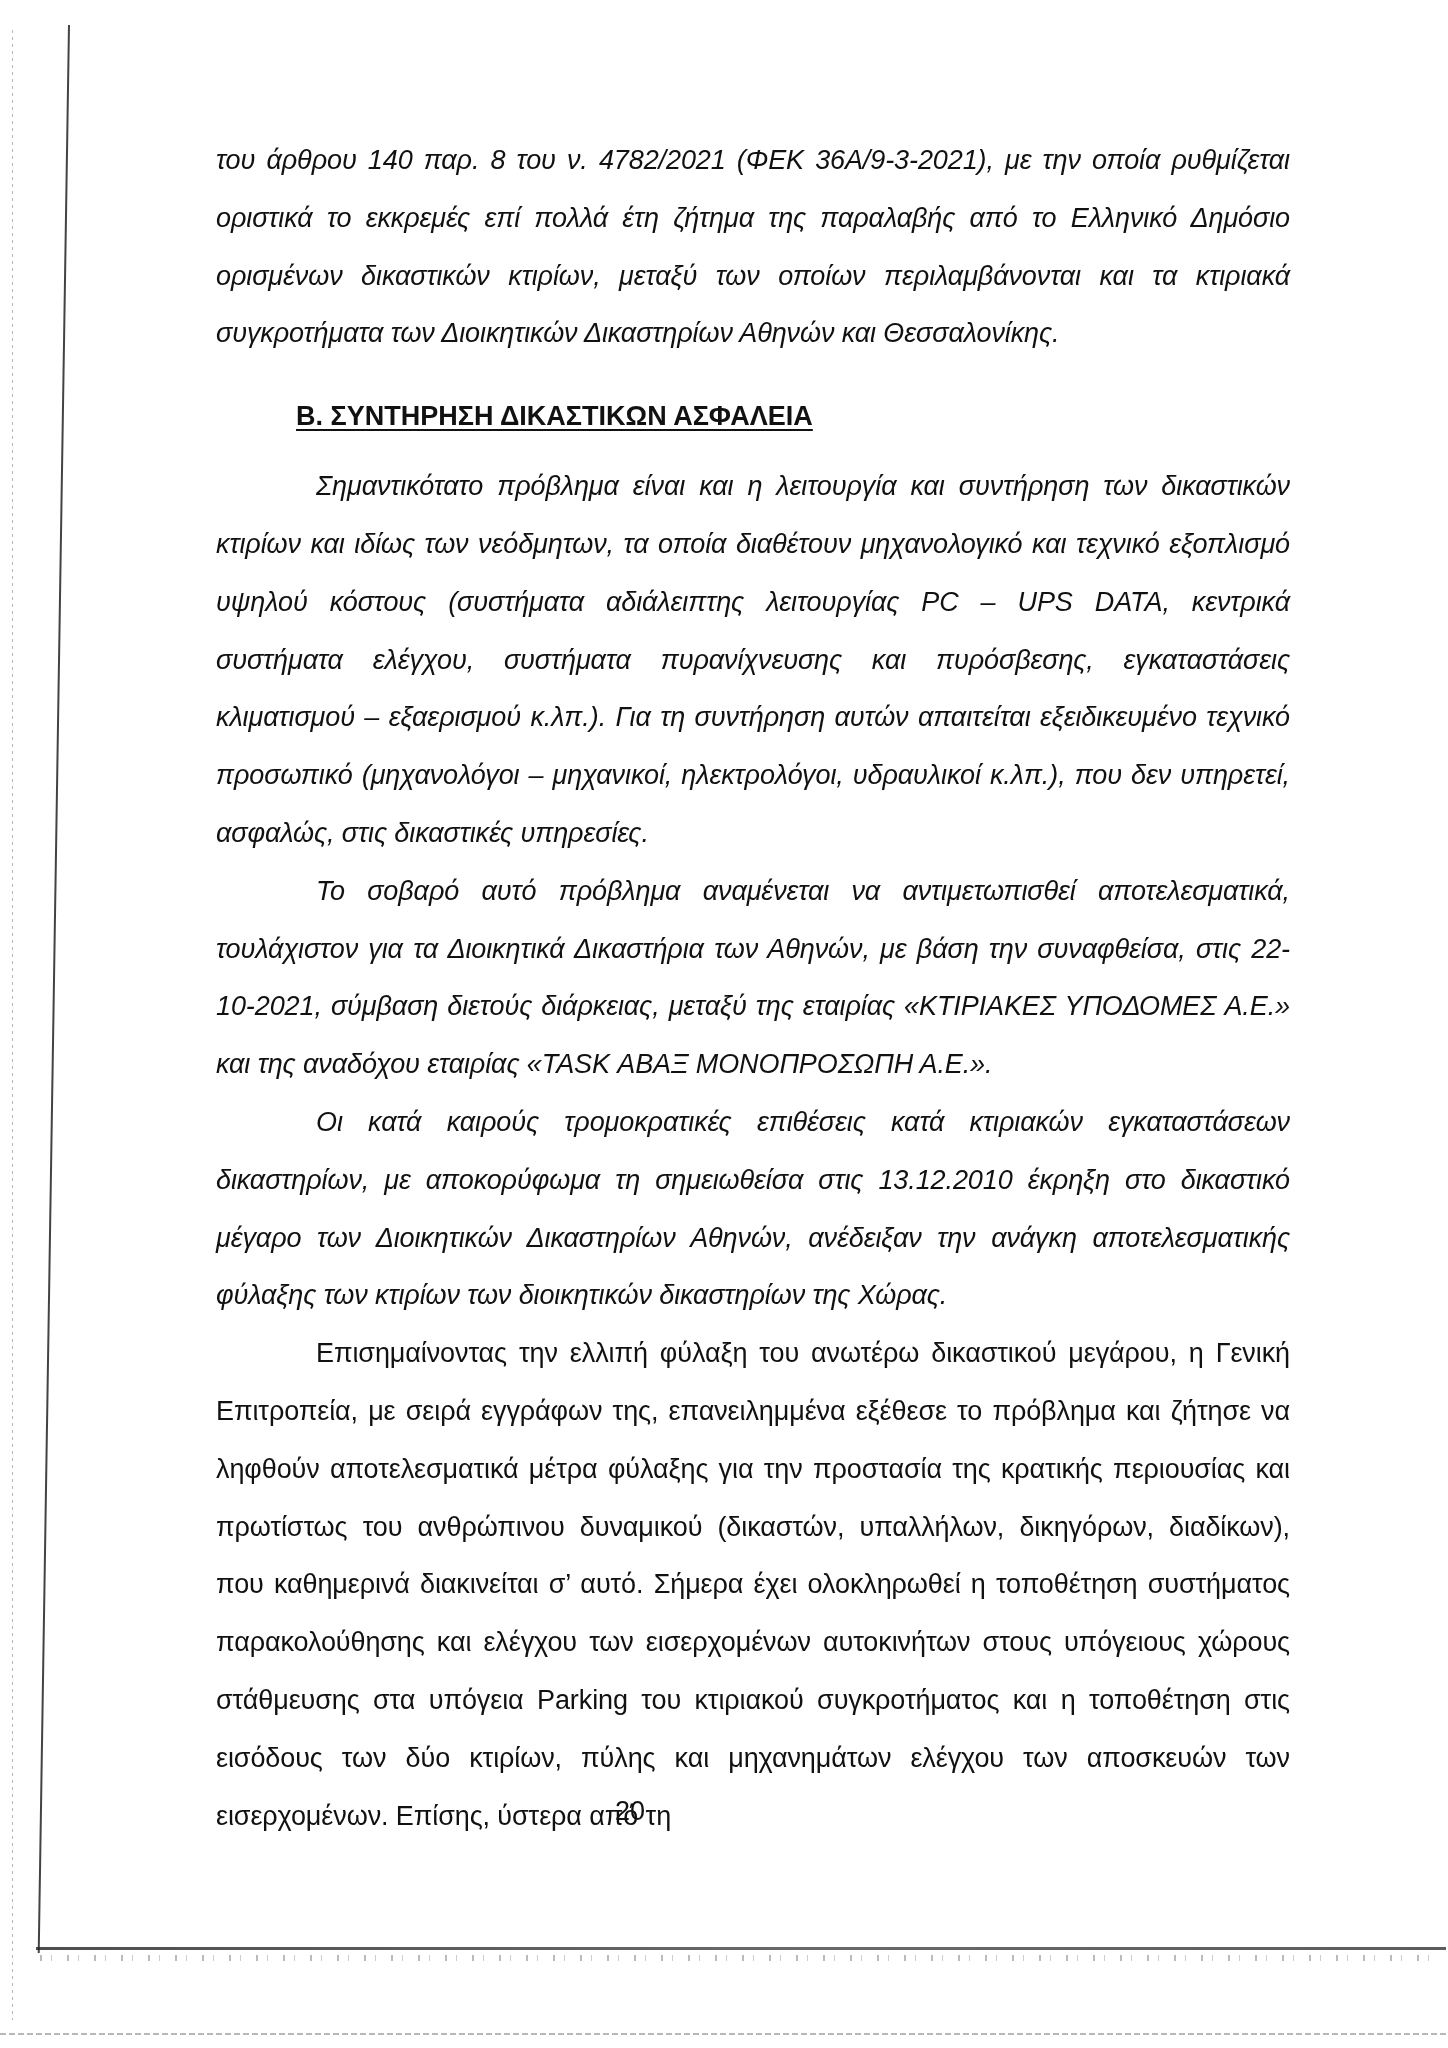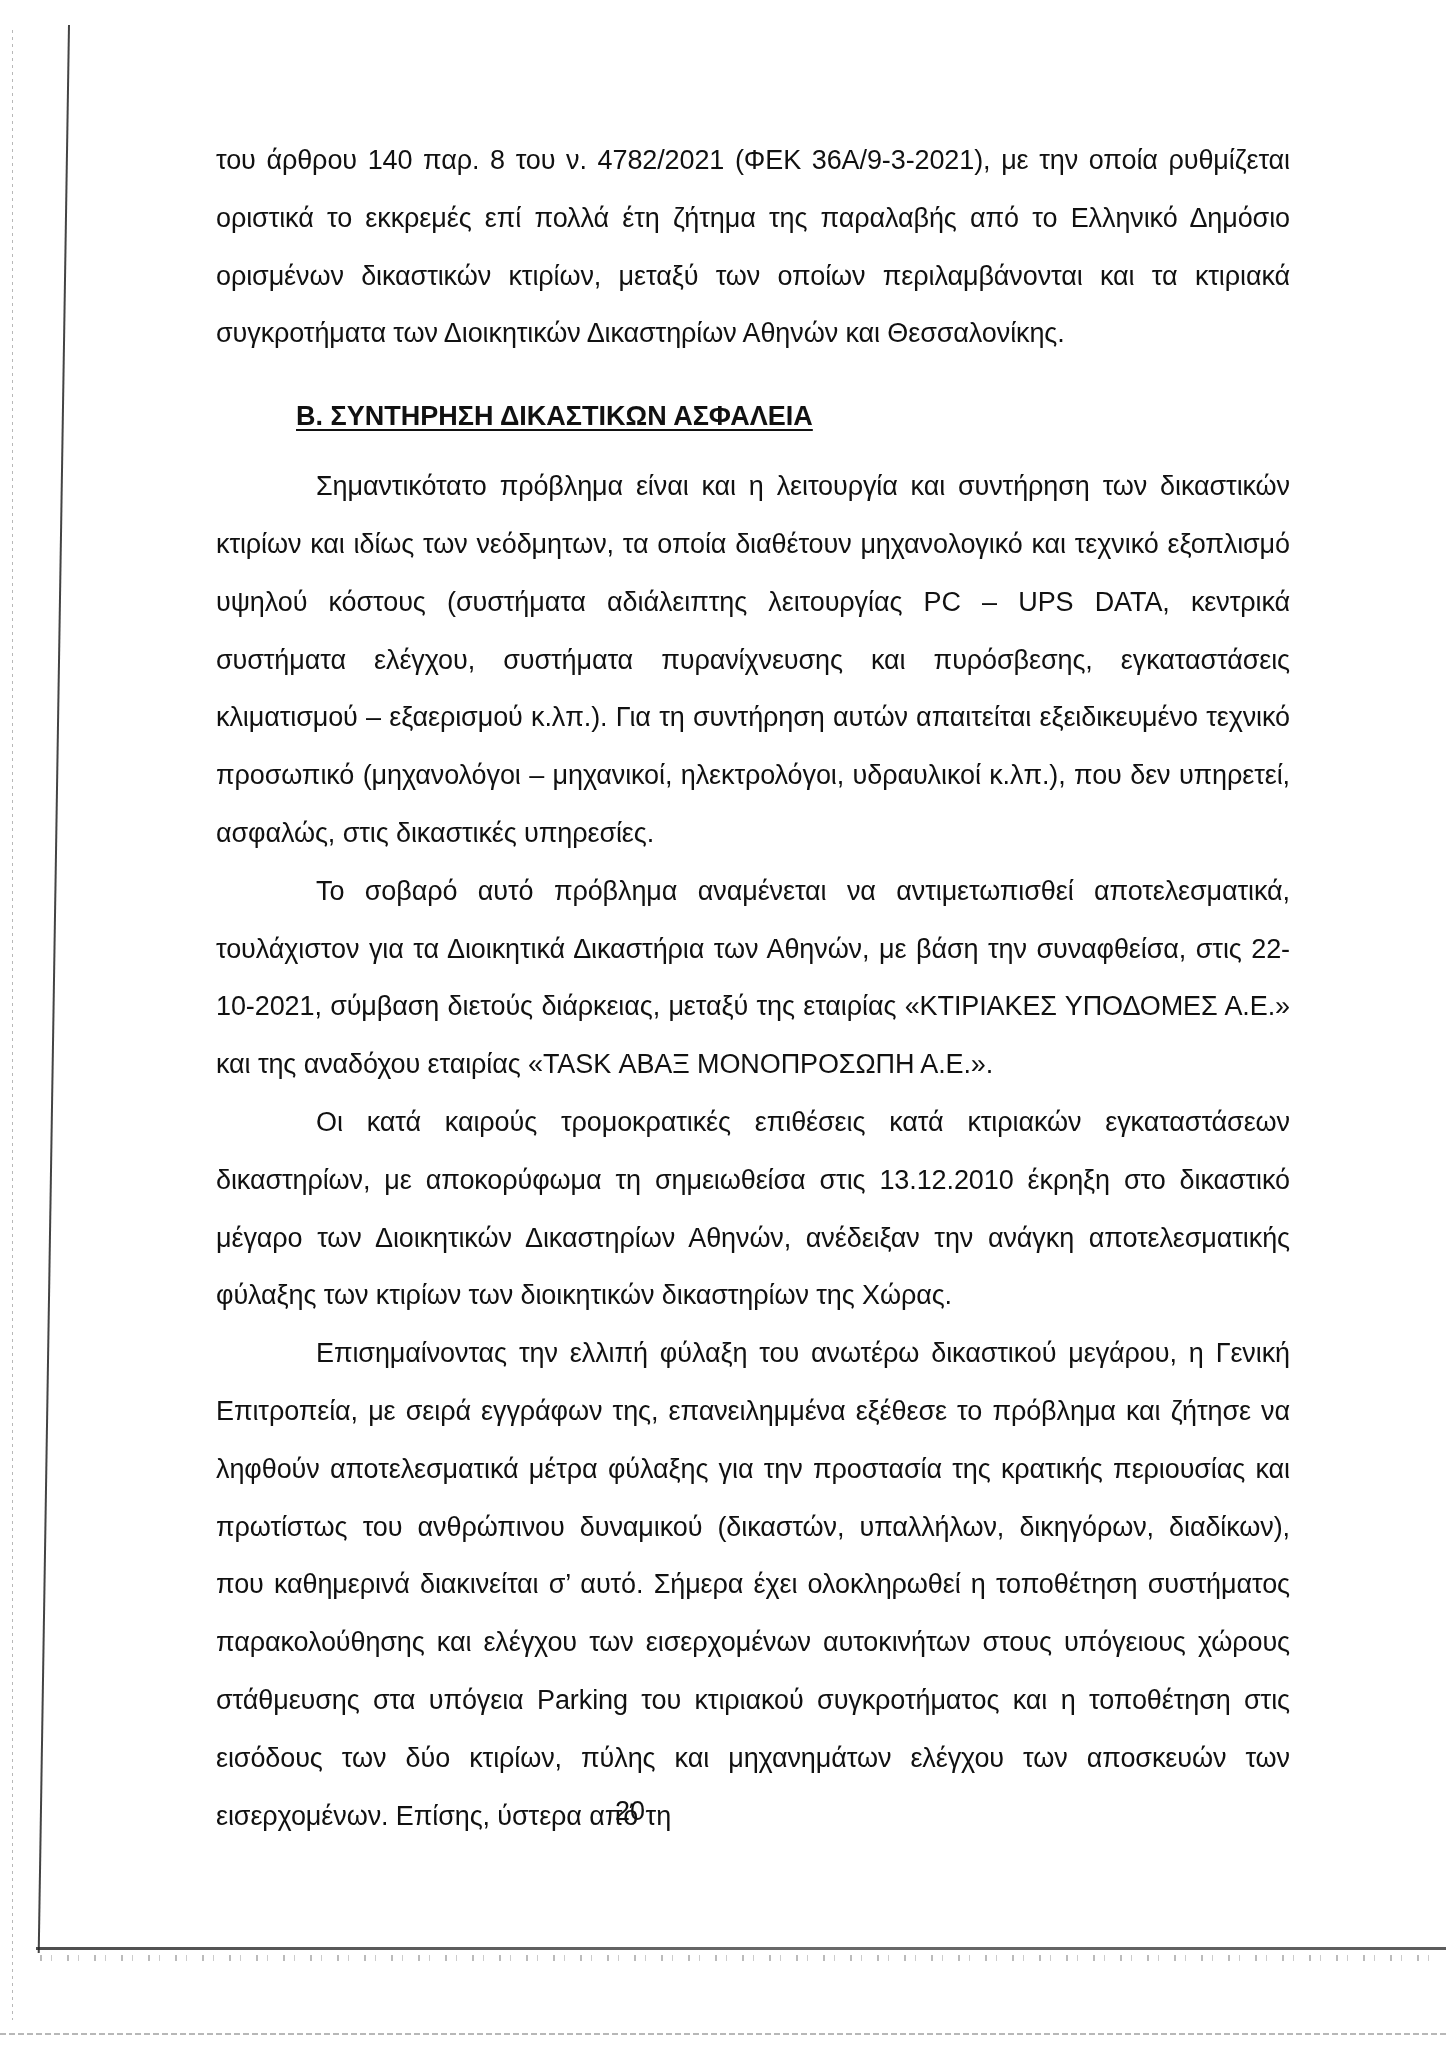--- a/index.html
+++ b/index.html
@@ -75,20 +75,21 @@
       line-height: 57.8px;
       text-align: justify;
       margin: 0;
       letter-spacing: -0.1px;
     }
     .para.indent {
       text-indent: 100px;
     }
     .para.last-justify {
       text-align-last: left;
+      font-style: italic;
     }
     .heading {
       font-size: 27px;
       font-weight: bold;
       text-decoration: underline;
       text-underline-offset: 4px;
       margin: 0;
       line-height: 40px;
     }
     .heading-b {

